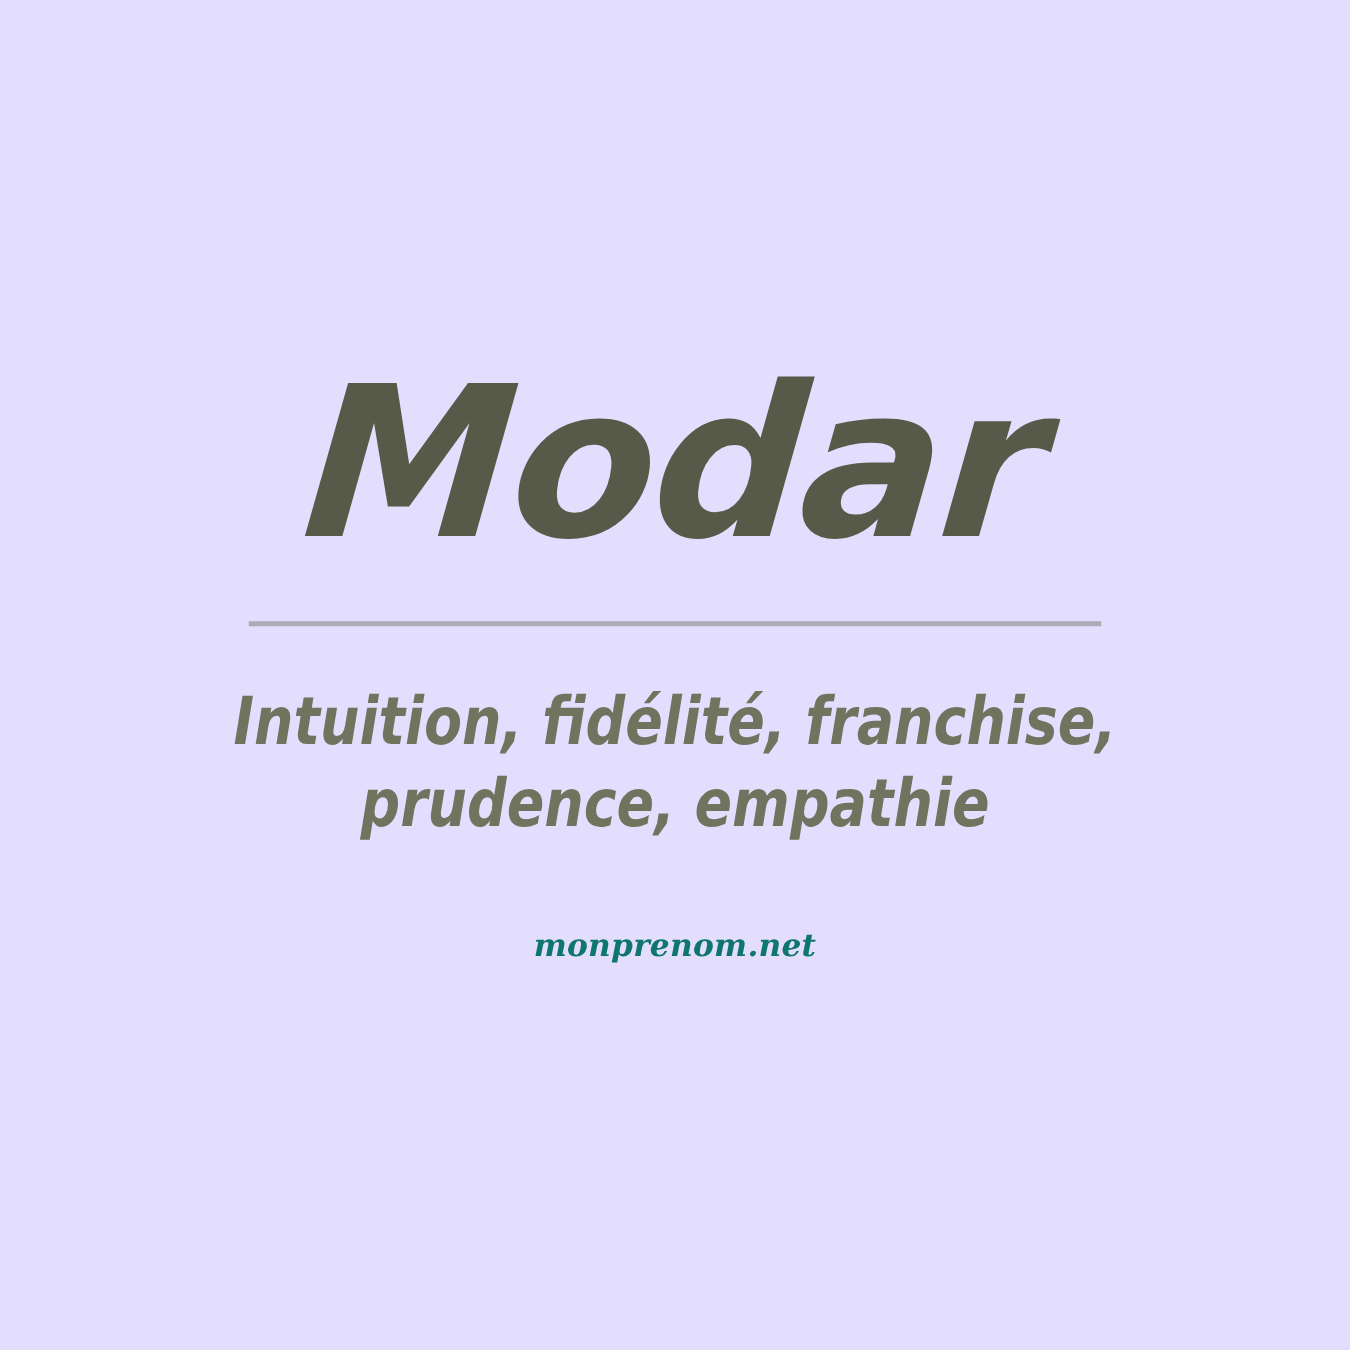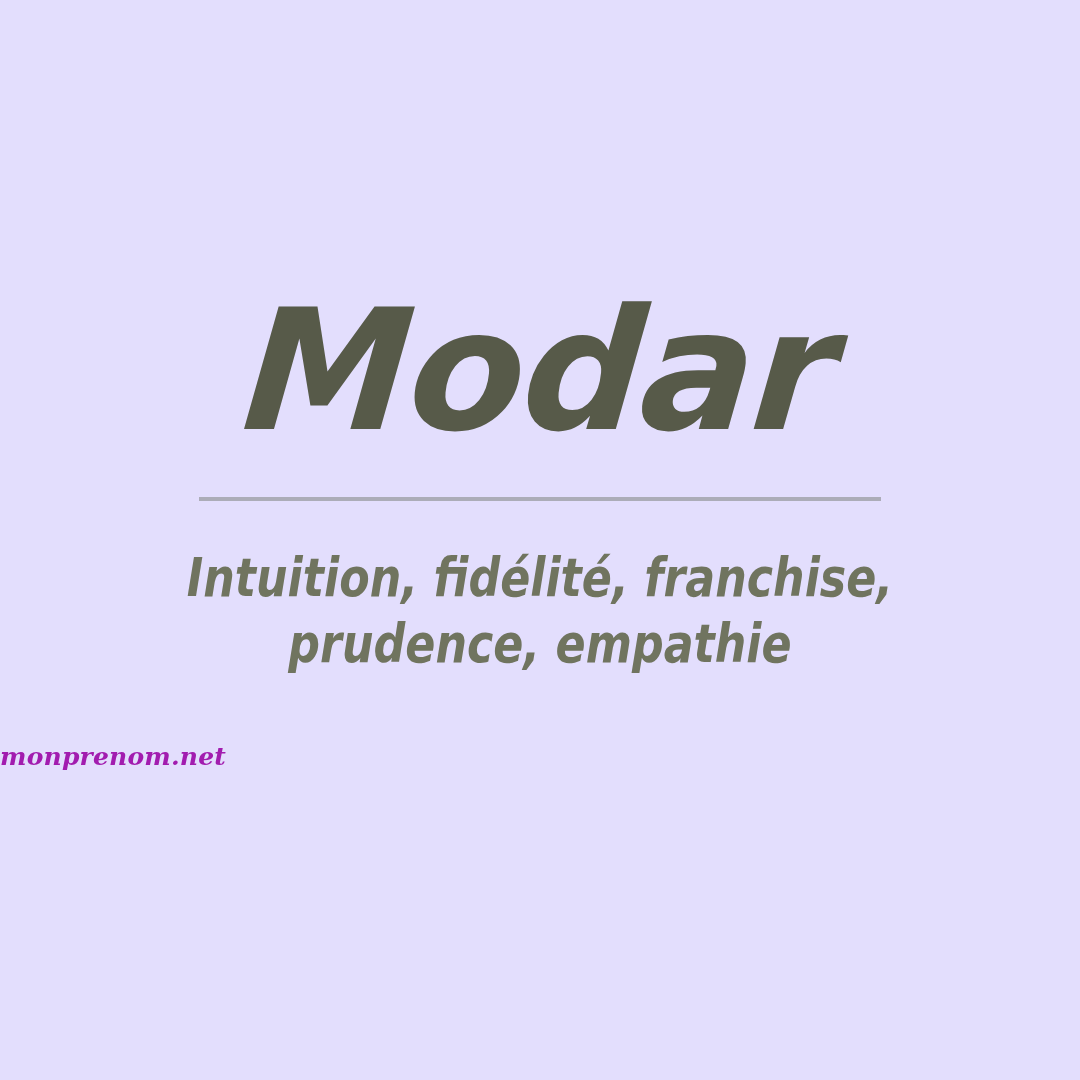--- a/index.html
+++ b/index.html
@@ -81,27 +81,27 @@
     display: block;
     white-space: nowrap;
   }
 
   
   #site-credit {
     position: absolute;
     left: 0;
     top: 741px;
     width: 1080px;
-    text-align: left;
+    text-align: center;
     font-family: "DejaVu Serif", "Liberation Serif", serif;
     font-size: 25px;
     line-height: 32px;
     font-weight: 700;
     font-style: italic;
-    color: #a21caf;
+    color: #0f766e;
     letter-spacing: 0.2px;
     white-space: nowrap;
   }
 </style>
 </head>
 <body>
 
 <div id="card">
 
   <div id="name-title">Modar</div>

